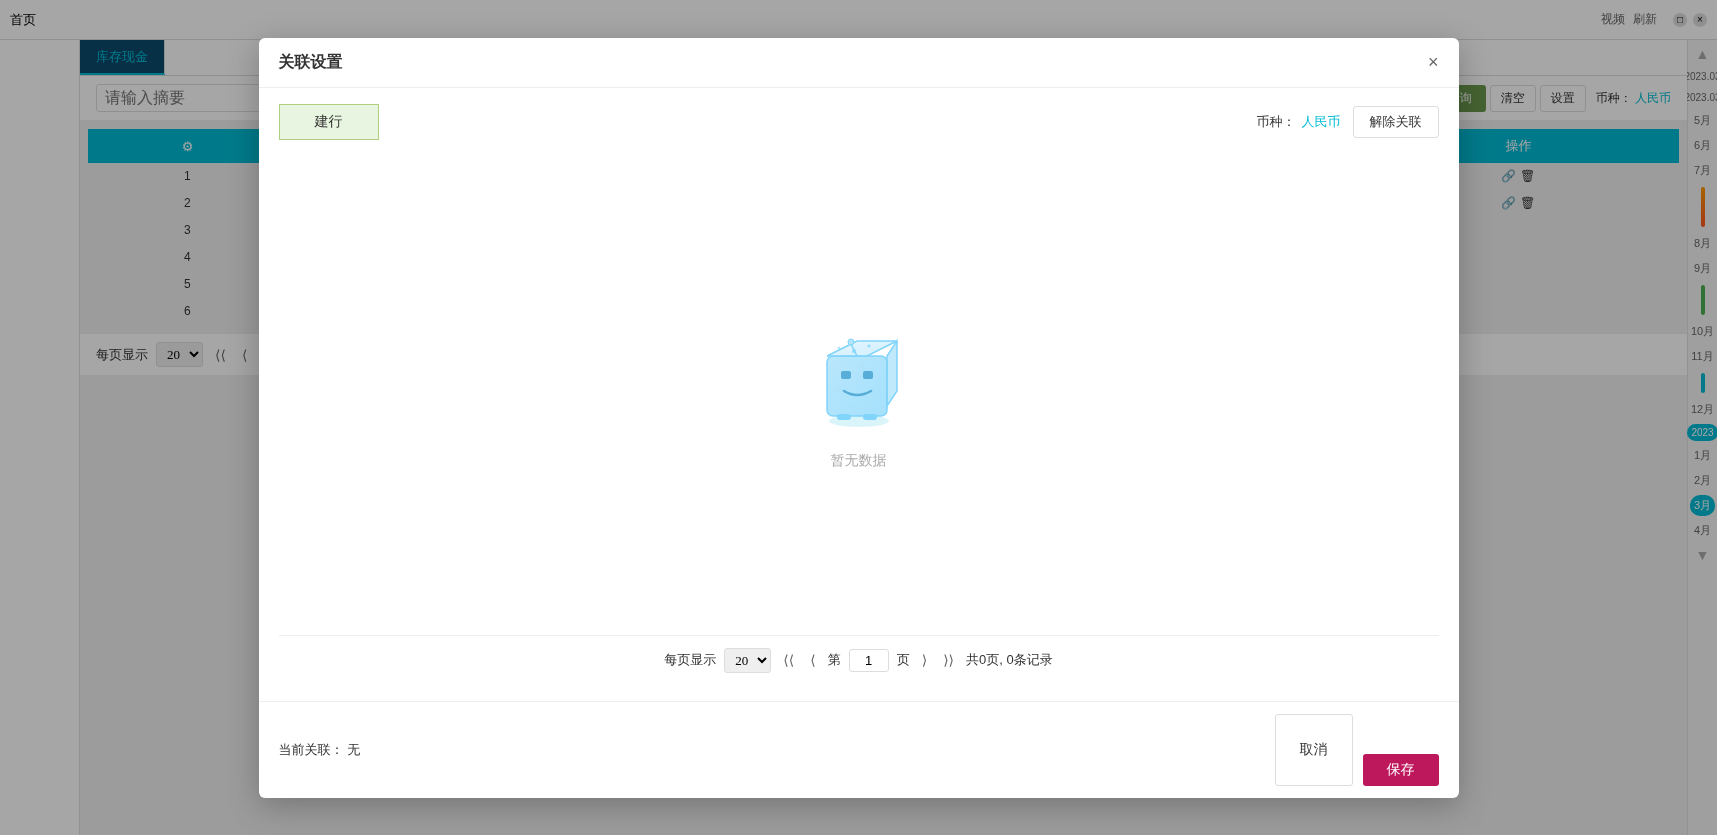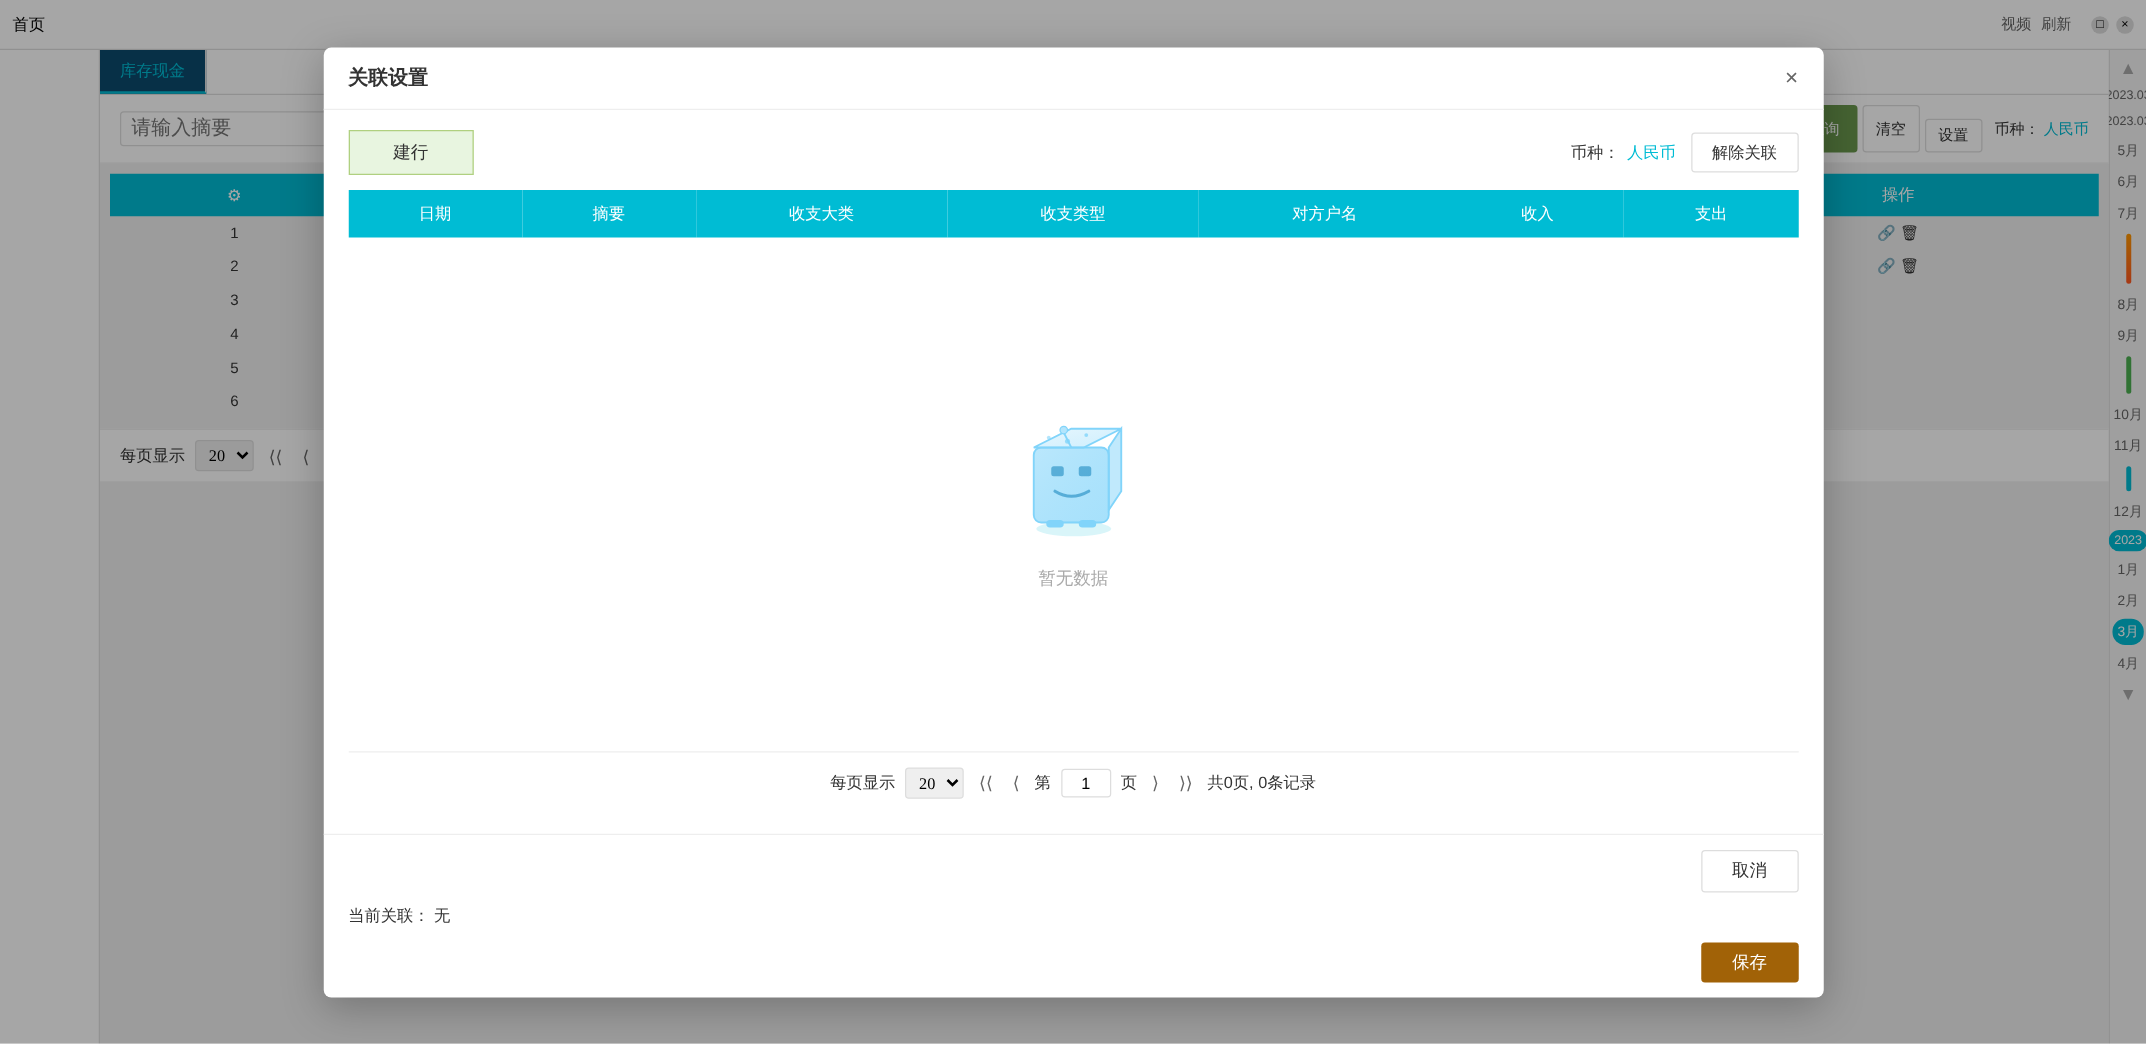--- a/index.html
+++ b/index.html
@@ -176,21 +176,20 @@
       text-align: center;
     }
     .btn-settings {
       background: #fff;
       color: #333;
       border: 1px solid #ddd;
       padding: 4px 10px;
       border-radius: 3px;
       cursor: pointer;
       font-size: 12px;
-      margin-top: 11px;
     }
 
     
     .modal-overlay {
       position: absolute;
       top: 0; left: 0; right: 0; bottom: 0;
       background: rgba(0,0,0,0.35);
       z-index: 100;
       display: flex;
       align-items: center;
@@ -371,33 +370,33 @@
       border-top: 1px solid #eee;
       gap: 12px;
     }
     .current-link-label {
       font-size: 13px;
       color: #333;
     }
     .footer-buttons {
       margin-left: auto;
       display: flex;
-      flex-direction: column;
+      gap: 10px;
     }
     .btn-cancel {
       background: #fff;
       border: 1px solid #ddd;
       padding: 7px 24px;
       border-radius: 3px;
       font-size: 14px;
       color: #333;
       cursor: pointer;
     }
     .btn-save {
-      background: #a16207;
+      background: #be185d;
       border: none;
       padding: 7px 24px;
       border-radius: 3px;
       font-size: 14px;
       color: #fff;
       cursor: pointer;
       margin-top: 40px;
     }
     .scroll-arrow {
       color: #aaa;
@@ -636,36 +635,20 @@
 
       <div class="bank-tab-row">
         <div class="bank-tab active">建行</div>
         <div class="currency-label">
           <span>币种：</span>
           <span class="currency-value">人民币</span>
         </div>
         <button class="btn-unlink">解除关联</button>
       </div>
 
-      <table class="modal-table">
-        <thead>
-          <tr>
-            <th>日期</th>
-            <th>摘要</th>
-            <th>收支大类</th>
-            <th>收支类型</th>
-            <th>对方户名</th>
-            <th>收入</th>
-            <th>支出</th>
-          </tr>
-        </thead>
-        <tbody>
-          
-        </tbody>
-      </table>
 
       <div class="empty-state">
 
         <svg class="empty-icon" viewBox="0 0 120 120" xmlns="http://www.w3.org/2000/svg">
           <defs>
             <linearGradient id="iceCubeGrad" x1="0%" y1="0%" x2="100%" y2="100%">
               <stop offset="0%" style="stop-color:#b3e5fc;stop-opacity:0.9"></stop>
               <stop offset="100%" style="stop-color:#81d4fa;stop-opacity:0.7"></stop>
             </linearGradient>
             <linearGradient id="iceSideGrad" x1="0%" y1="0%" x2="100%" y2="100%">

